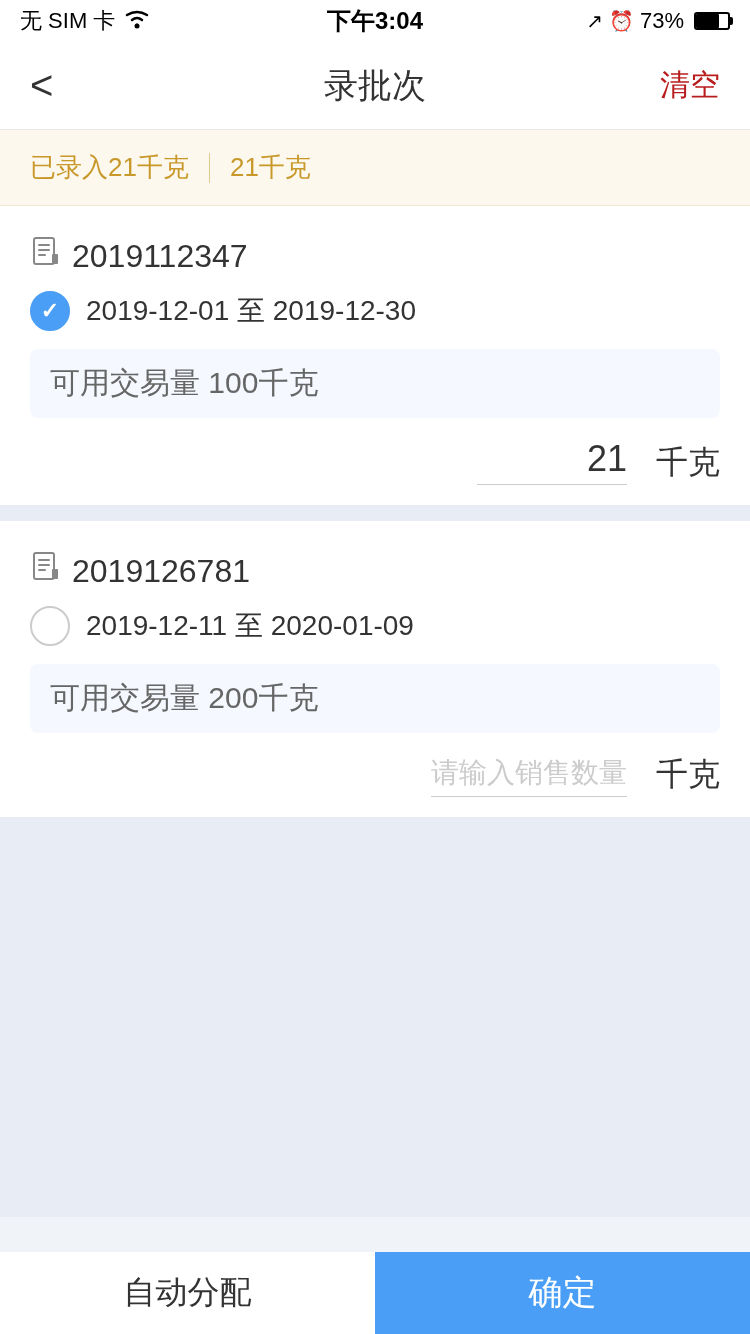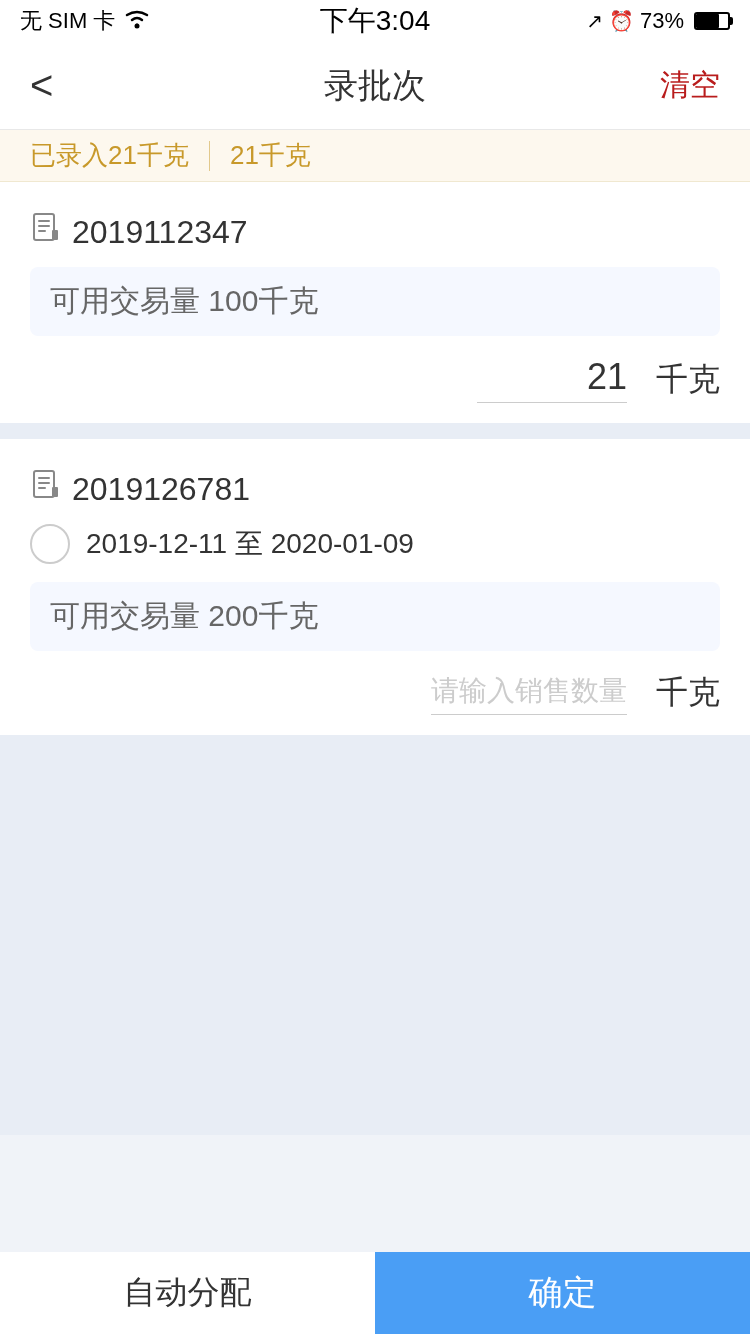--- a/index.html
+++ b/index.html
@@ -26,22 +26,22 @@
       color: #000;
     }
     .status-left {
       display: flex;
       align-items: center;
       gap: 8px;
       font-size: 22px;
       text-align: center;
     }
     .status-center {
-      font-size: 28px;
-      font-weight: 400;
+      font-size: 24px;
+      font-weight: 700;
       position: absolute;
       left: 50%;
       transform: translateX(-50%);
     }
     .status-right {
       display: flex;
       align-items: center;
       gap: 6px;
       font-size: 22px;
     }
@@ -100,21 +100,21 @@
     }
     .nav-clear {
       font-size: 30px;
       color: #b91c1c;
       cursor: pointer;
     }
 
     
     .info-banner {
       width: 750px;
-      height: 52px;
+      height: 76px;
       background: #fdf8ee;
       display: flex;
       align-items: center;
       padding: 0 30px;
       gap: 20px;
       border-bottom: 1px solid #f0e8d0;
     }
     .info-text {
       font-size: 26px;
       color: #c8992a;
@@ -196,21 +196,21 @@
     .qty-row {
       display: flex;
       align-items: center;
       justify-content: flex-end;
       padding: 20px 30px;
       background: #fff;
       gap: 16px;
     }
     .qty-input-area {
       display: flex;
-      align-items: center;
+      align-items: flex-end;
       gap: 10px;
       flex: 1;
       justify-content: flex-end;
     }
     .qty-value {
       font-size: 36px;
       color: #333;
       font-weight: 500;
     }
     .qty-placeholder {
@@ -317,20 +317,24 @@
       <svg width="32" height="32" viewBox="0 0 32 32" fill="none">
         <rect x="4" y="2" width="20" height="26" rx="2" stroke="#888" stroke-width="2"></rect>
         <rect x="8" y="8" width="12" height="2" rx="1" fill="#888"></rect>
         <rect x="8" y="13" width="12" height="2" rx="1" fill="#888"></rect>
         <rect x="8" y="18" width="8" height="2" rx="1" fill="#888"></rect>
         <rect x="22" y="18" width="6" height="10" rx="1" fill="#888"></rect>
       </svg>
     </span>
     <span class="batch-id">2019112347</span>
   </div>
+  <div class="batch-row">
+    <div class="radio-btn selected"></div>
+    <span class="batch-date">2019-12-01 至 2019-12-30</span>
+  </div>
   <div class="avail-box">可用交易量 100千克</div>
 </div>
 
 <div class="qty-row">
   <div class="qty-input-area">
     <div class="qty-underline">
       <span class="qty-value">21</span>
     </div>
     <span class="qty-unit">千克</span>
   </div>

